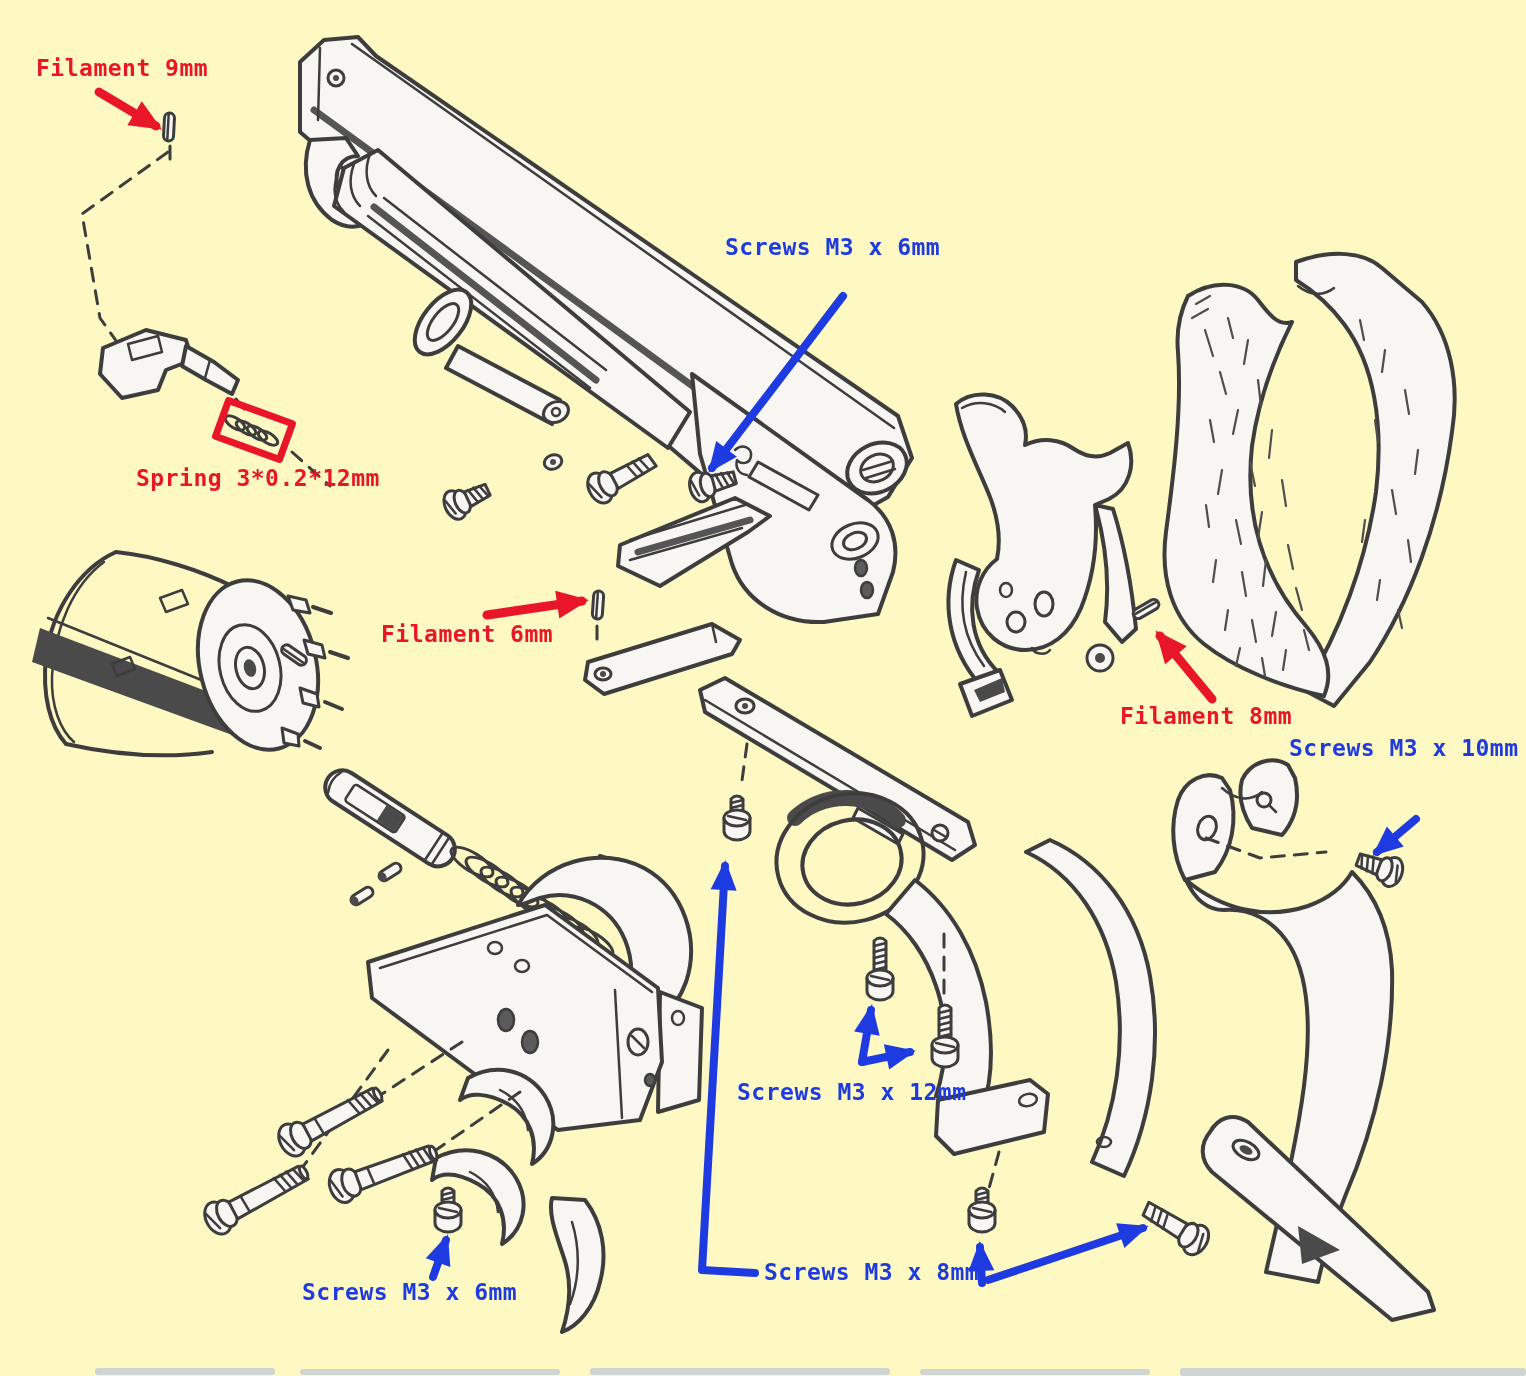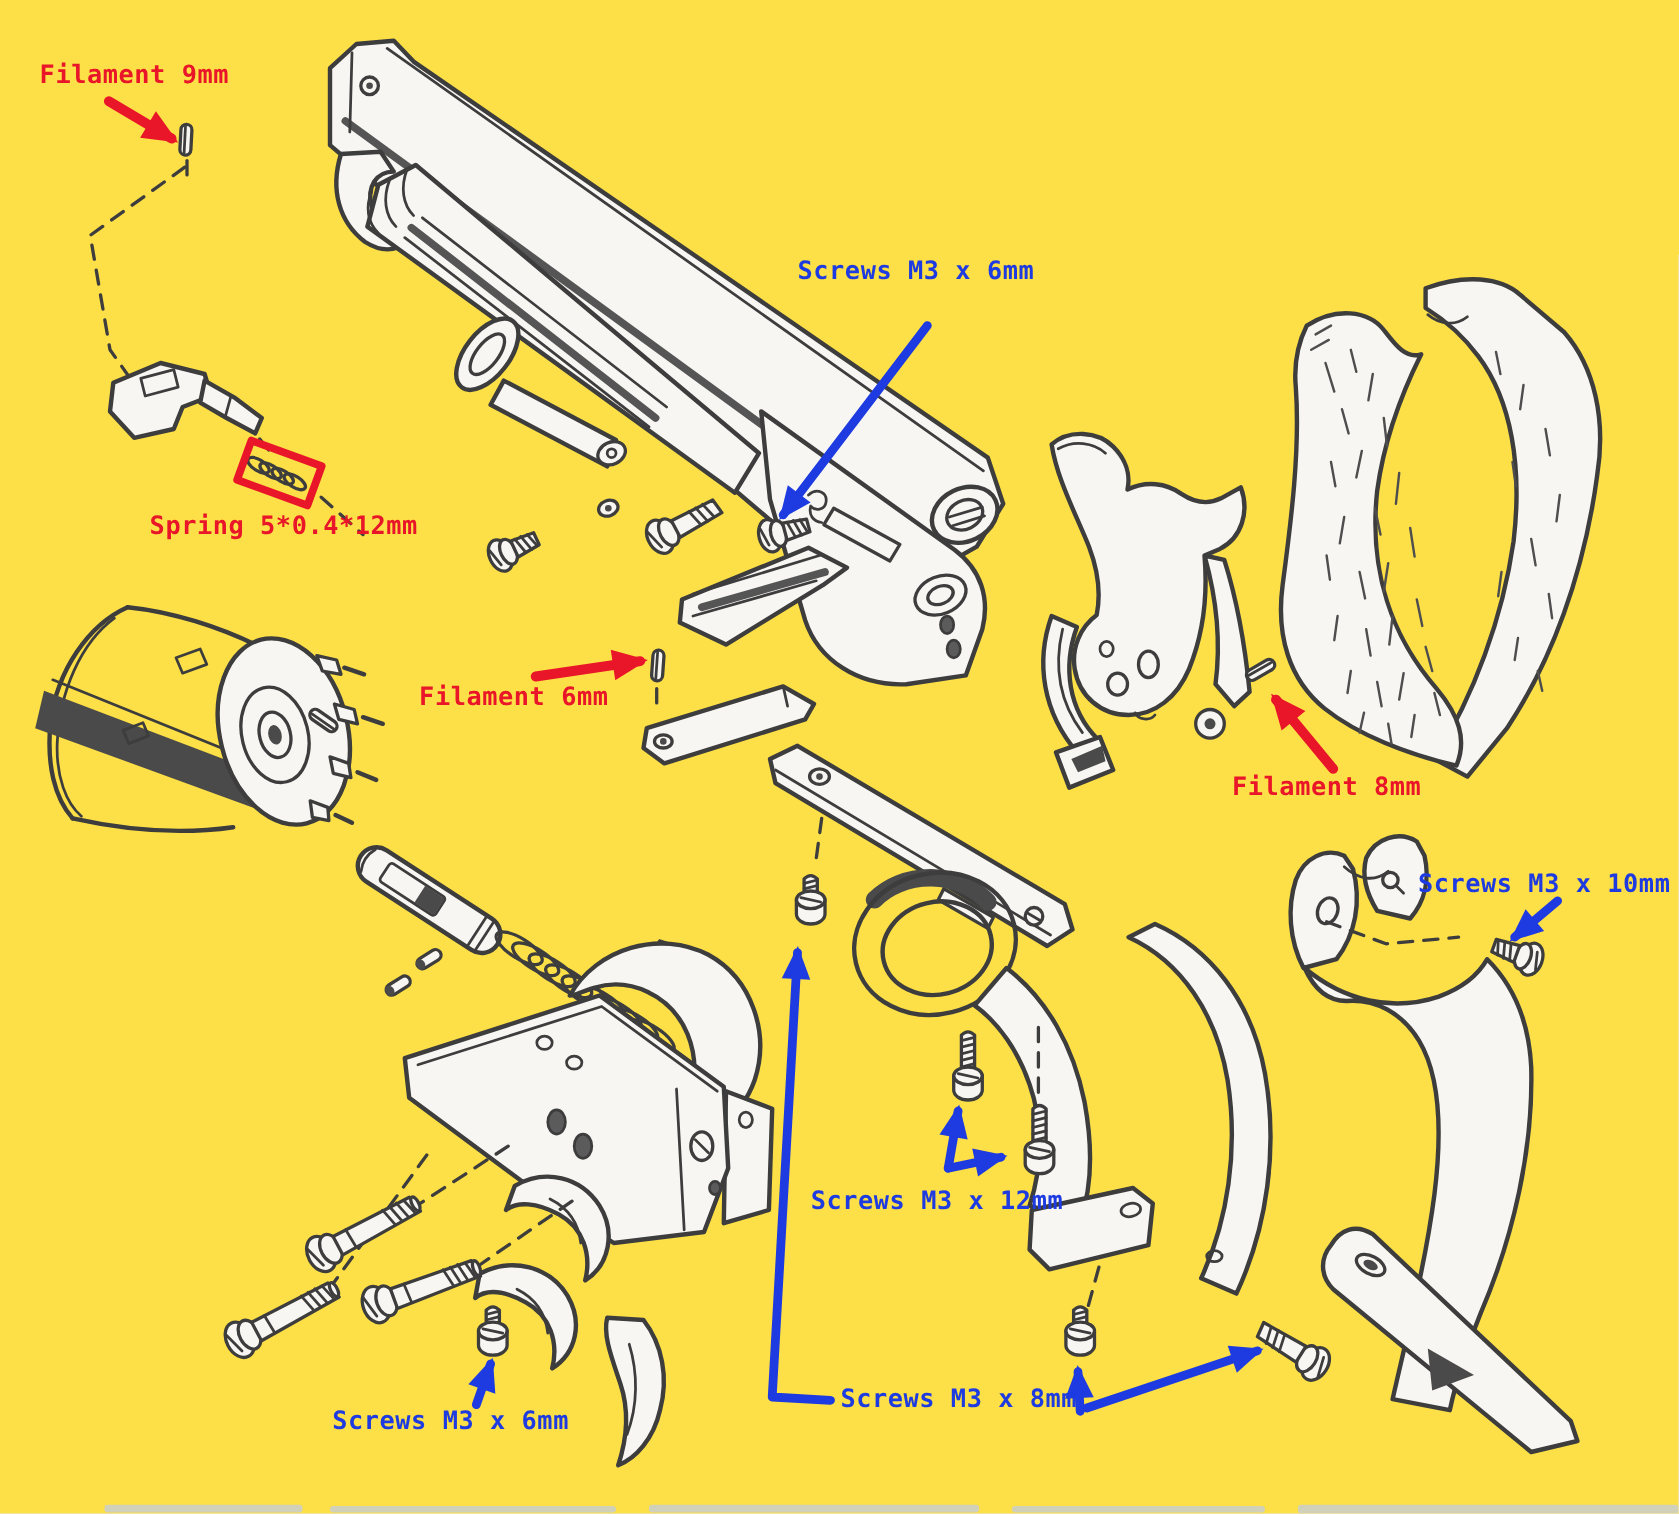--- a/index.html
+++ b/index.html
@@ -1,16 +1,16 @@
 <!DOCTYPE html>
 <html><head>
 <meta charset="utf-8">
 <style>
   html,body{margin:0;padding:0;background:#e9e7e2;}
-  .stage{position:relative;width:1526px;height:1376px;background:#fde047;overflow:hidden;
+  .stage{position:relative;width:1526px;height:1376px;background:#fef9c3;overflow:hidden;
          font-family:"DejaVu Sans Mono","Liberation Mono",monospace;}
   .stage svg{position:absolute;left:0;top:0;}
   svg *{stroke-linecap:round;stroke-linejoin:round;}
   .pw{fill:#f8f6f2;stroke:#3d3d3d;stroke-width:4;}
   .pw2{fill:#f8f6f2;stroke:#3d3d3d;stroke-width:3;}
   .thin{fill:none;stroke:#3d3d3d;stroke-width:2.5;}
   .ln{fill:none;stroke:#3d3d3d;stroke-width:4;}
   .dark{fill:#4a4a4a;stroke:none;}
   .hole{fill:#5b5b5b;stroke:#3d3d3d;stroke-width:2.5;}
   .darkdot{fill:#4a4a4a;stroke:none;}
@@ -24,21 +24,21 @@
   .strip{fill:#c6ccd4;stroke:none;opacity:.8;}
   .lbl{position:absolute;font-weight:bold;font-size:23px;line-height:1.1;
        letter-spacing:.5px;white-space:nowrap;}
   .red{color:#e91528;}
   .blue{color:#1d3be0;}
   .a-f9{left:36px;top:56px}
   .a-spring{left:136px;top:466px}
   .a-s6t{left:725px;top:235px}
   .a-f6{left:381px;top:622px}
   .a-f8{left:1120px;top:704px}
-  .a-s10{left:1289px;top:792px}
+  .a-s10{left:1289px;top:736px}
   .a-s12{left:737px;top:1080px}
   .a-s6b{left:302px;top:1280px}
   .a-s8{left:764px;top:1260px}
 </style>
 </head>
 <body>
 
 <div class="stage">
 
 <svg width="1526" height="1376" viewBox="0 0 1526 1376">
@@ -363,21 +363,21 @@
   <g>
     <rect class="strip" x="95" y="1368" width="180" height="7" rx="3"></rect>
     <rect class="strip" x="300" y="1369" width="260" height="6" rx="3"></rect>
     <rect class="strip" x="590" y="1368" width="300" height="7" rx="3"></rect>
     <rect class="strip" x="920" y="1369" width="230" height="6" rx="3"></rect>
     <rect class="strip" x="1180" y="1368" width="346" height="8" rx="3"></rect>
   </g>
 </svg>
 
   <div class="lbl red a-f9">Filament 9mm</div>
-  <div class="lbl red a-spring">Spring 5*0.4*12mm</div>
+  <div class="lbl red a-spring">Spring 3*0.2*12mm</div>
   <div class="lbl blue a-s6t">Screws M3 x 6mm</div>
   <div class="lbl red a-f6">Filament 6mm</div>
   <div class="lbl red a-f8">Filament 8mm</div>
   <div class="lbl blue a-s10">Screws M3 x 10mm</div>
   <div class="lbl blue a-s12">Screws M3 x 12mm</div>
   <div class="lbl blue a-s6b">Screws M3 x 6mm</div>
   <div class="lbl blue a-s8">Screws M3 x 8mm</div>
 </div>
 
 </body></html>

